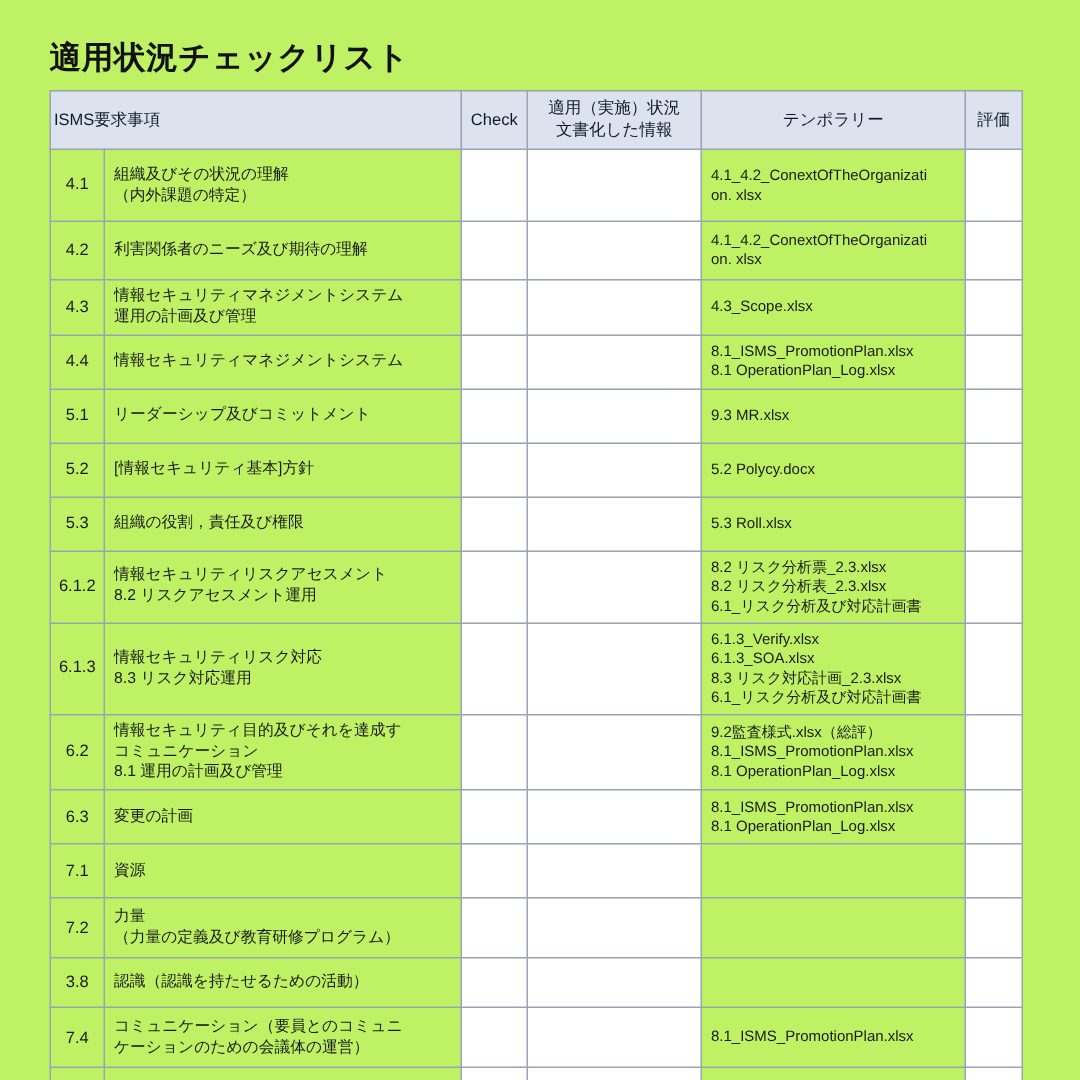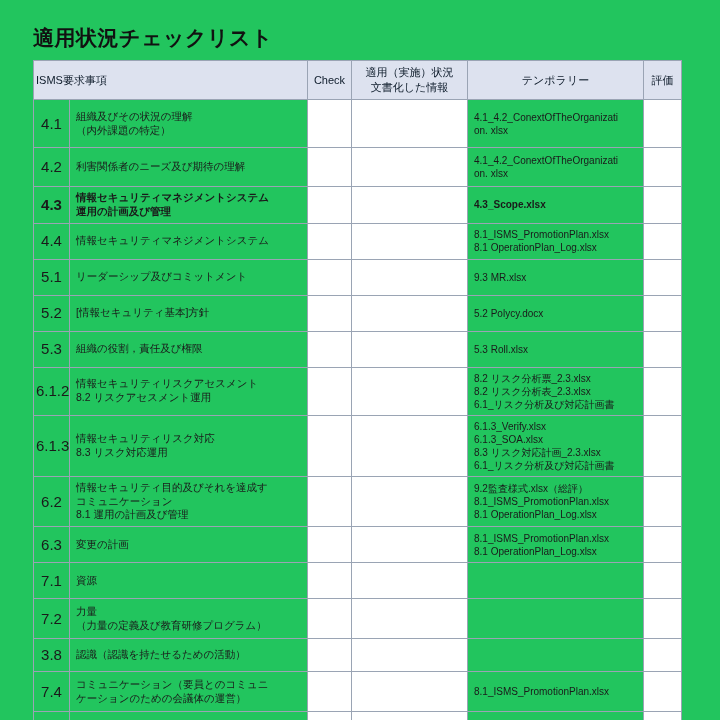--- a/index.html
+++ b/index.html
@@ -11,21 +11,21 @@
     width: 720px;
     height: 720px;
     overflow: hidden;
     font-family: "Liberation Sans", "DejaVu Sans", sans-serif;
     color: #000000;
   }
   .page {
     position: relative;
     width: 720px;
     height: 720px;
-    background: #22c55e;
+    background: #bef264;
   }
   .page-title {
     position: absolute;
     left: 33px;
     top: 24px;
     font-size: 21px;
     font-weight: bold;
     letter-spacing: 0.5px;
     color: #111111;
     white-space: nowrap;
@@ -63,21 +63,21 @@
     color: #0d1b2a;
   }
   .checklist-table thead th.th-req {
     text-align: left;
     padding-left: 2px;
   }
   .th-line { display: block; }
 
   td.no-cell {
     text-align: center;
-    font-size: 15px;
+    font-size: 11px;
     color: #1a1a1a;
     padding: 0 2px;
     white-space: nowrap;
   }
   td.req-cell {
     padding: 4px 4px 4px 6px;
     text-align: left;
   }
   td.check-cell, td.status-cell, td.eval-cell {
     background: #ffffff;
@@ -141,21 +141,21 @@
             <span class="ln">利害関係者のニーズ及び期待の理解</span>
           </td>
           <td class="check-cell"></td>
           <td class="status-cell"></td>
           <td class="temp-cell">
             <span class="ln">4.1_4.2_ConextOfTheOrganizati</span>
             <span class="ln">on. xlsx</span>
           </td>
           <td class="eval-cell"></td>
         </tr>
-        <tr style="height: 36px; font-weight: bold;">
+        <tr style="height: 36px;">
           <td class="no-cell">4.3</td>
           <td class="req-cell">
             <span class="ln">情報セキュリティマネジメントシステム</span>
             <span class="ln">運用の計画及び管理</span>
           </td>
           <td class="check-cell"></td>
           <td class="status-cell"></td>
           <td class="temp-cell">
             <span class="ln">4.3_Scope.xlsx</span>
           </td>

